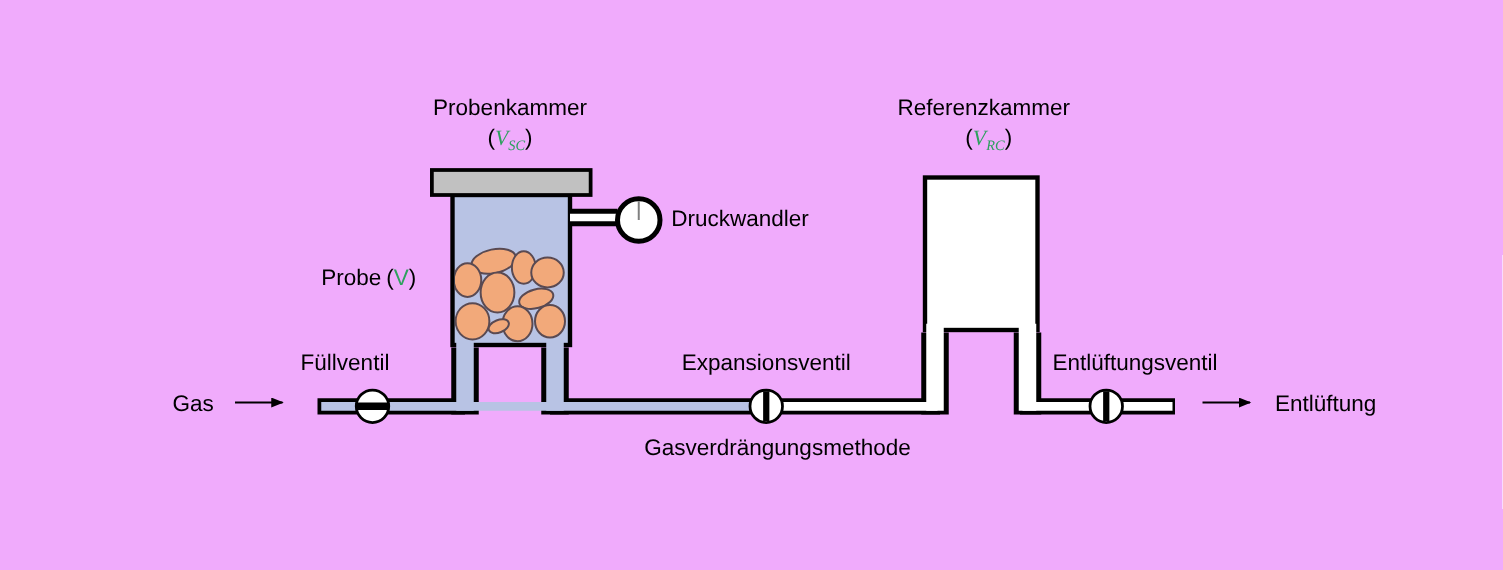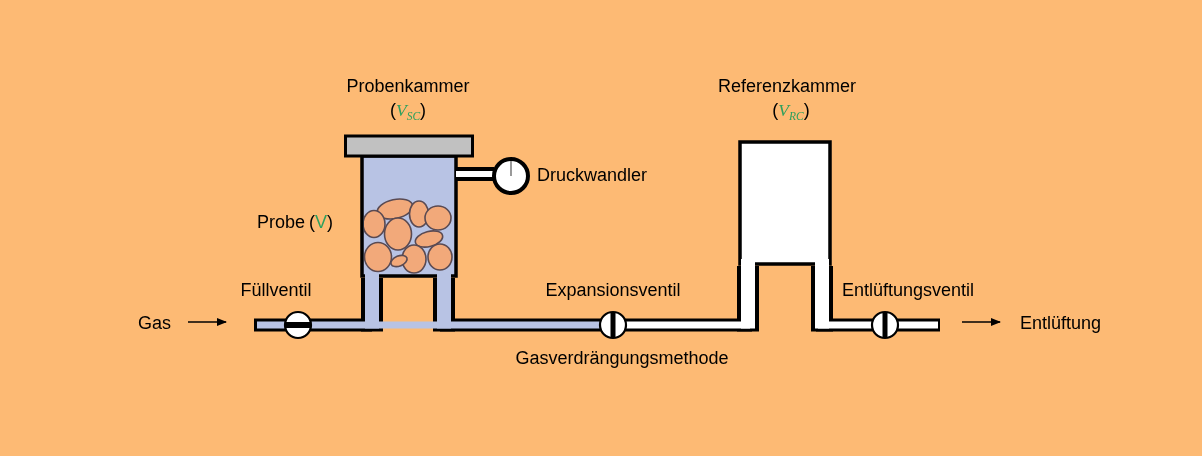--- a/index.html
+++ b/index.html
@@ -1,16 +1,16 @@
 <!DOCTYPE html>
 <html><head>
 <meta charset="utf-8">
 <style>
   html,body { margin:0; padding:0; background:#ffffff; }
-  .stage { position:relative; width:1202px; height:456px; background:#fdba74; overflow:hidden; }
+  .stage { position:relative; width:1202px; height:456px; background:#f0abfc; overflow:hidden; }
   svg { display:block; }
   svg text {
     font-family:"Liberation Sans", sans-serif;
     font-size:18px;
     fill:#000000;
   }
   .mathv   { font-family:"Liberation Serif", serif; font-style:italic; font-size:17.5px; }
   .mathsub { font-family:"Liberation Serif", serif; font-style:italic; font-size:11.5px; }
 </style>
 </head>

